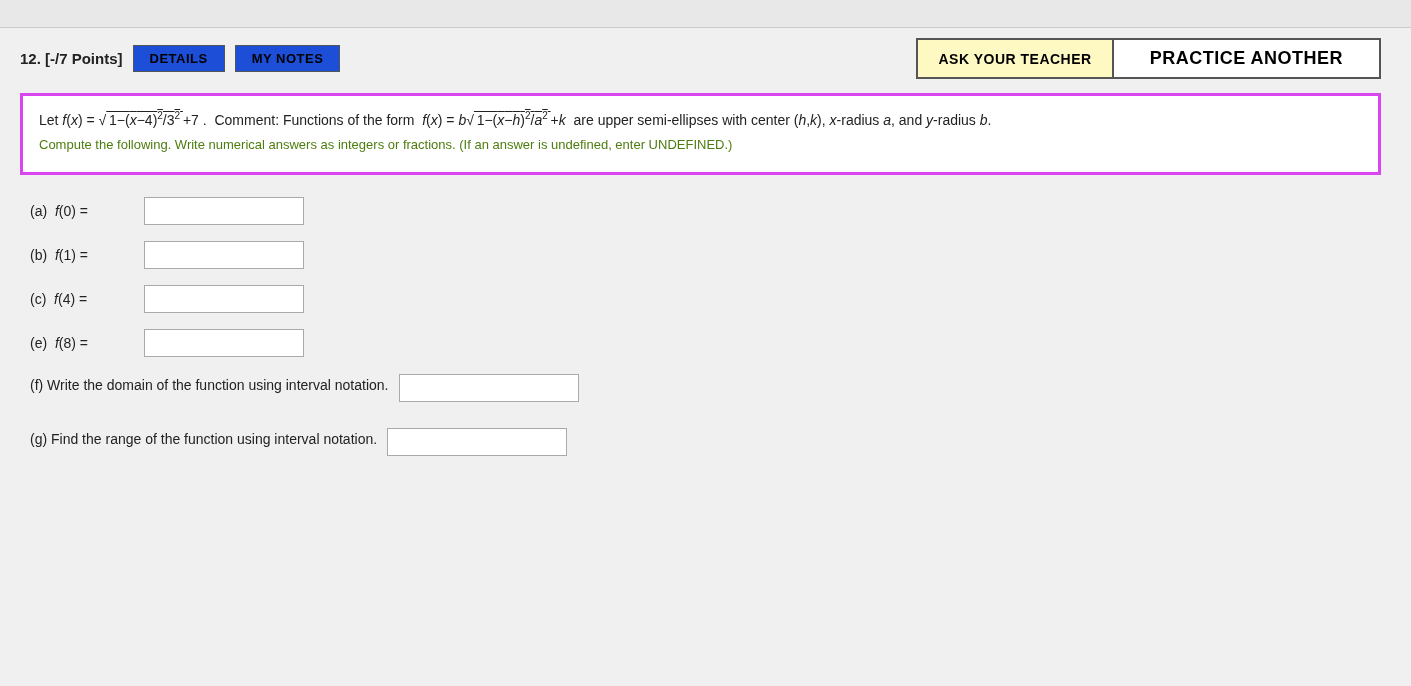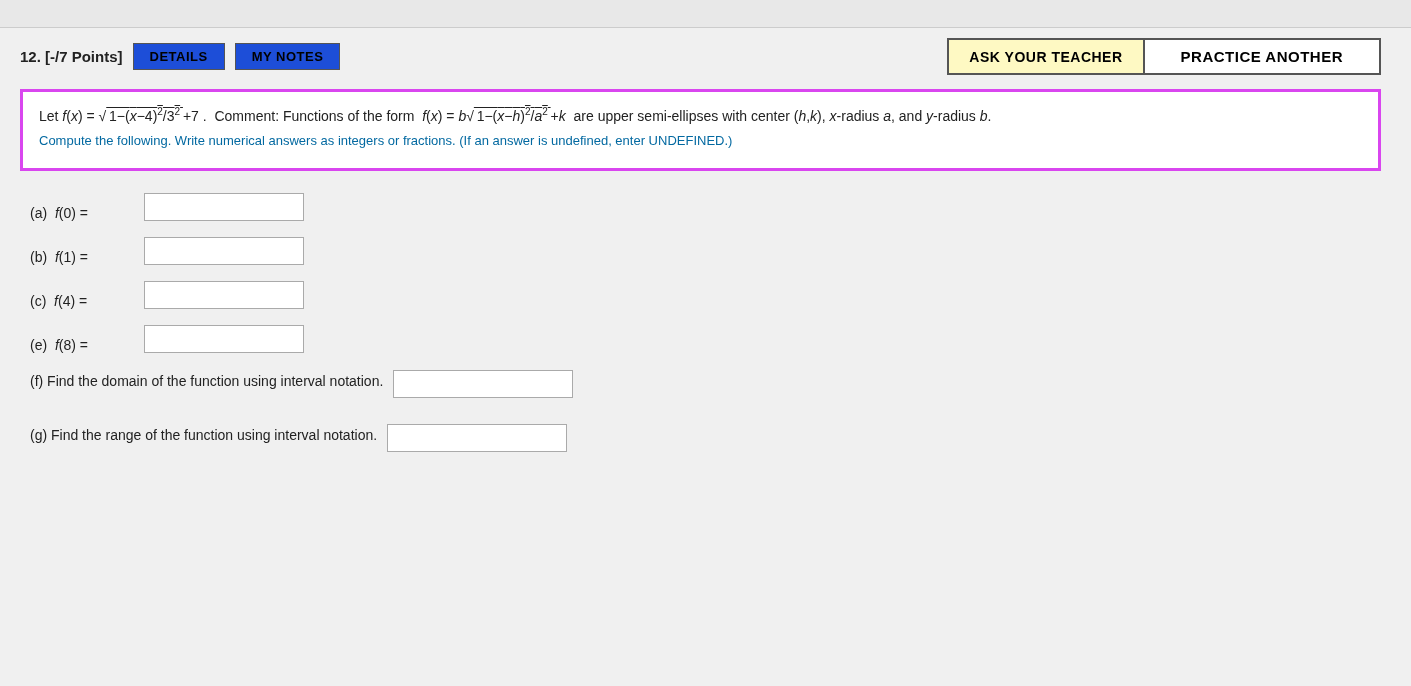--- a/index.html
+++ b/index.html
@@ -53,21 +53,21 @@
       padding: 8px 20px;
       font-size: 14px;
       font-weight: bold;
       cursor: pointer;
       letter-spacing: 0.5px;
     }
     .btn-practice-another {
       border: 2px solid #555;
       background: #fff;
       padding: 8px 36px;
-      font-size: 15px;
+      font-size: 18px;
       font-weight: bold;
       cursor: pointer;
       letter-spacing: 0.5px;
       margin-left: -2px;
     }
     .problem-box {
       border: 3px solid #d946ef;
       background: #fff;
       padding: 12px 16px;
       margin-bottom: 22px;
@@ -78,21 +78,21 @@
       margin-bottom: 4px;
     }
     .math {
       font-style: italic;
     }
     .parts-section {
       padding: 0 10px;
     }
     .part-row {
       display: flex;
-      align-items: flex-end;
+      align-items: center;
       margin-bottom: 16px;
       gap: 24px;
     }
     .part-label {
       font-size: 14px;
       min-width: 90px;
     }
     .answer-input {
       border: 1px solid #aaa;
       background: #fff;
@@ -110,21 +110,21 @@
       font-size: 13px;
     }
     .section-label {
       font-size: 14px;
       margin-bottom: 10px;
       margin-top: 4px;
     }
     sup { font-size: 10px; }
     .bottom-note {
       font-size: 13px;
-      color: #0369a1;
+      color: #4d7c0f;
       margin-top: 4px;
     }
   </style>
 </head>
 <body>
 
 <div class="top-bar"></div>
 
 <div class="page-content">
 
@@ -158,21 +158,21 @@
       <span class="part-label">(c)&nbsp; <span class="math">f</span>(4) =</span>
       <input class="answer-input" type="text" style="">
     </div>
     <div class="part-row">
       <span class="part-label">(e)&nbsp; <span class="math">f</span>(8) =</span>
       <input class="answer-input" type="text" style="">
     </div>
 
     <div style="margin-bottom: 24px; margin-top: 8px;">
       <div style="display:flex; align-items:center; gap:10px;">
-        <span class="section-label">(f) Find the domain of the function using interval notation.</span>
+        <span class="section-label">(f) Write the domain of the function using interval notation.</span>
         <input class="answer-input-wide" type="text" style="">
       </div>
     </div>
 
     <div style="margin-bottom: 16px;">
       <div style="display:flex; align-items:center; gap:10px;">
         <span class="section-label">(g) Find the range of the function using interval notation.</span>
         <input class="answer-input-wide" type="text" style="">
       </div>
     </div>

